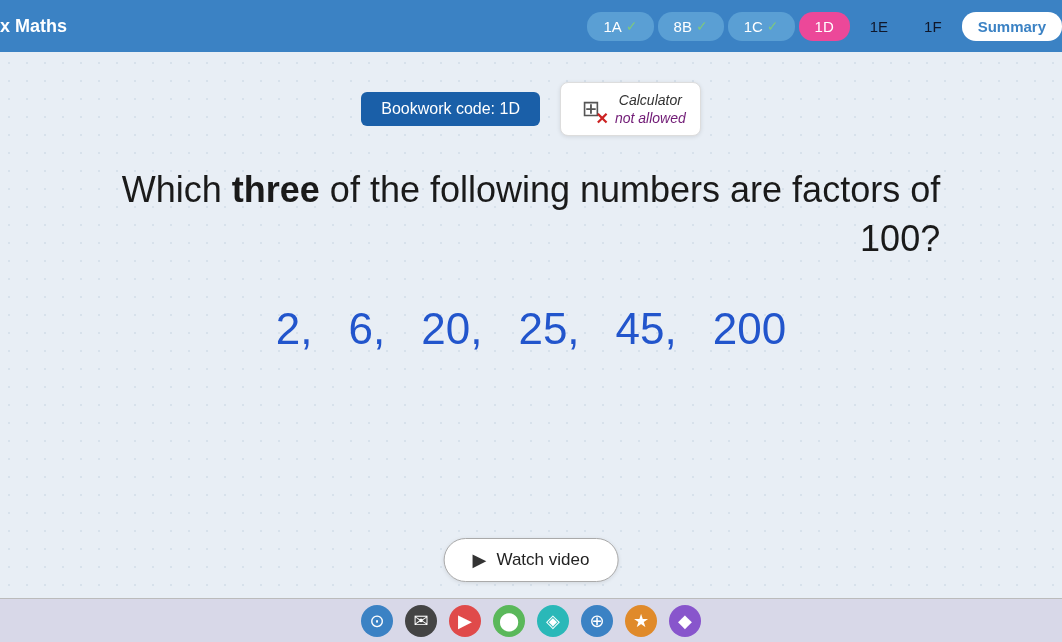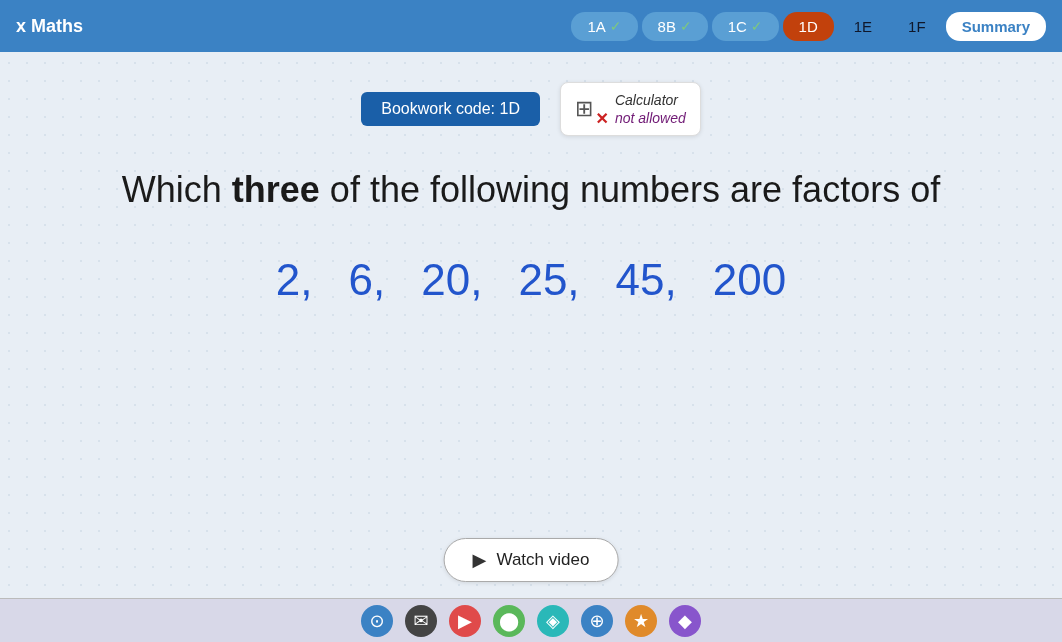--- a/index.html
+++ b/index.html
@@ -25,21 +25,21 @@
     }
 
     
     .top-bar {
       position: relative;
       z-index: 10;
       background: #3b82c4;
       height: 52px;
       display: flex;
       align-items: center;
-      padding: 0 16px;
+      padding: 0 0;
     }
 
     .app-title {
       color: white;
       font-size: 18px;
       font-weight: bold;
       margin-right: auto;
     }
 
     .nav-tabs {
@@ -56,21 +56,21 @@
       padding: 6px 16px;
       font-size: 15px;
       cursor: pointer;
       display: flex;
       align-items: center;
       gap: 4px;
       font-weight: 500;
     }
 
     .nav-tab.active {
-      background: #c2410c;
+      background: #ec4899;
       color: white;
       justify-content: flex-end;
     }
 
     .nav-tab.plain {
       background: transparent;
       color: #0f172a;
     }
 
     .nav-tab.summary {
@@ -93,20 +93,21 @@
       align-items: center;
       padding-top: 30px;
     }
 
     
     .bookwork-row {
       display: flex;
       align-items: center;
       gap: 20px;
       margin-bottom: 30px;
+      text-align: center;
     }
 
     .bookwork-badge {
       background: #1a5fa8;
       color: white;
       border-radius: 6px;
       padding: 8px 20px;
       font-size: 16px;
       font-weight: 500;
       border: none;
@@ -314,20 +315,21 @@
         <span class="calc-text-top">Calculator</span>
         <span class="calc-text-bottom">not allowed</span>
       </div>
     </div>
   </div>
 
   <div class="question-area">
     <div class="question-text">
       <span>Which </span><strong>three</strong><span> of the following numbers are factors of</span>
       <br>
+      <span>100?</span>
     </div>
   </div>
 
   <div class="answer-choices">
     <span class="answer-num">2,</span>
     <span class="answer-num">6,</span>
     <span class="answer-num">20,</span>
     <span class="answer-num">25,</span>
     <span class="answer-num">45,</span>
     <span class="answer-num">200</span>

